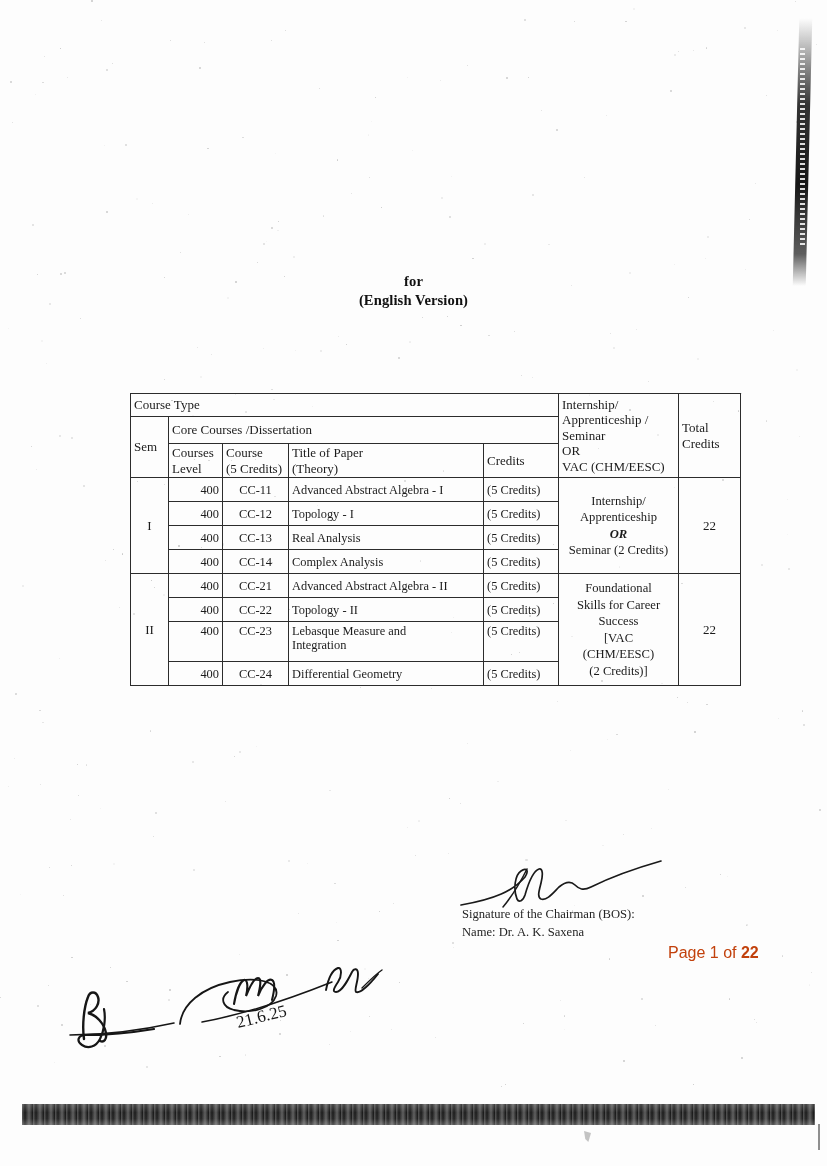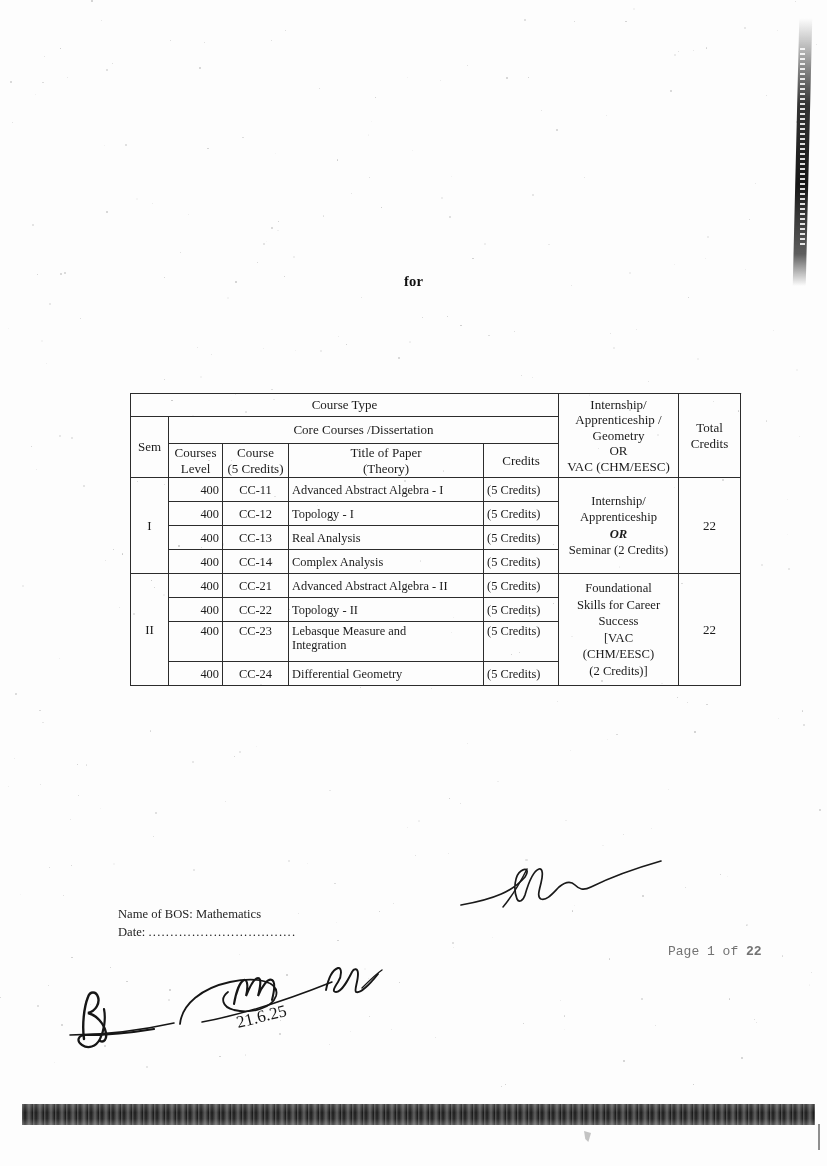--- a/index.html
+++ b/index.html
@@ -108,21 +108,21 @@
     color: #1b1b1b;
   }
   table.syl td, table.syl th {
     border: 1px solid #2c2c2c;
     padding: 1px 3px;
     vertical-align: middle;
     font-weight: normal;
   }
   th.hdr {
     font-weight: bold;
-    text-align: center;
+    text-align: left;
     font-size: 13px;
     line-height: 15.5px;
   }
   th.course-type {
     height: 20px;
   }
   th.core-courses {
     height: 24px;
   }
   .cell-c { text-align: center; }
@@ -157,23 +157,23 @@
     font-size: 12.6px;
     line-height: 18px;
     color: #242424;
   }
   .foot-left { left: 118px; top: 905px; }
   .foot-right { left: 462px; top: 905px; }
   .page-no {
     position: absolute;
     left: 668px;
     top: 944px;
-    font-family: Liberation Mono, monospace;
-    font-size: 13px;
-    color: #737373;
+    font-family: Liberation Sans, sans-serif;
+    font-size: 16px;
+    color: #c2410c;
   }
   .page-no b { font-weight: bold; }
   .dots { letter-spacing: 1.2px; }
 
   
   .ink { position: absolute; pointer-events: none; }
   .ink svg { display: block; overflow: visible; }
 
   
   .watermark {
@@ -534,40 +534,41 @@
       <span class="speck" style="left:629.2px;top:408.9px;width:1.7px;height:1.7px;opacity:0.47"></span>
       <span class="speck" style="left:570.6px;top:285.1px;width:1.3px;height:1.3px;opacity:0.33"></span>
       <span class="speck" style="left:600.3px;top:650.4px;width:1.8px;height:1.8px;opacity:0.52"></span>
     </div>
 
   <div class="edge-smudge"></div>
   <div class="edge-smudge2"></div>
 
   <div class="heading">
     <span class="ln">for</span>
+    <span class="ln">(English Version)</span>
   </div>
 
   <div class="tbl-wrap">
     <table class="syl">
       <colgroup>
         <col style="width:38px">
         <col style="width:54px">
         <col style="width:66px">
         <col style="width:195px">
         <col style="width:75px">
         <col style="width:120px">
         <col style="width:62px">
       </colgroup>
       <thead>
         <tr>
           <th class="hdr course-type" colspan="5">Course Type</th>
           <th class="hdr" rowspan="3">
             <span>Internship/</span><br>
             <span>Apprenticeship /</span><br>
-            <span>Geometry</span><br>
+            <span>Seminar</span><br>
             <span class="plain" style="font-weight:normal">OR</span><br>
             <span style="font-weight:normal">VAC (CHM/EESC)</span>
           </th>
           <th class="hdr" rowspan="3">
             <span>Total</span><br>
             <span>Credits</span>
           </th>
         </tr>
         <tr>
           <th class="hdr" rowspan="2">Sem</th>
@@ -658,28 +659,25 @@
         <tr>
           <td class="body lvl">400</td>
           <td class="body cell-c">CC-24</td>
           <td class="body cell-l">Differential Geometry</td>
           <td class="body cell-l">(5 Credits)</td>
         </tr>
       </tbody>
     </table>
   </div>
 
-  <div class="foot foot-left">
-    <div>Name of BOS: Mathematics</div>
-    <div>
-      <span>Date:</span>
-      <span class="dots">..................................</span>
-    </div>
+
+  <div class="foot foot-right">
+    <div>Signature of the Chairman (BOS):</div>
+    <div>Name: Dr. A. K. Saxena</div>
   </div>
-
 
   <div class="page-no">
     <span>Page 1 of </span><b>22</b>
   </div>
 
   <div class="ink" style="left:455px; top:855px; width:220px; height:58px;">
     <svg width="220" height="58" viewBox="0 0 220 58" fill="none">
       <path d="M6 50 C40 44, 58 36, 70 22 C74 16, 72 12, 66 16 C60 20, 58 34, 62 44 C64 48, 68 46, 70 40 C74 26, 78 16, 84 14 C88 13, 88 20, 86 28 C84 36, 82 42, 86 44 C92 46, 98 38, 104 32 C110 27, 116 26, 120 30 C124 34, 128 36, 136 32 C152 24, 178 14, 206 6" stroke="#1a1a1a" stroke-width="1.7" stroke-linecap="round" fill="none"></path>
       <path d="M48 52 C58 40, 66 26, 72 14" stroke="#1a1a1a" stroke-width="1.5" stroke-linecap="round" fill="none"></path>
     </svg>

